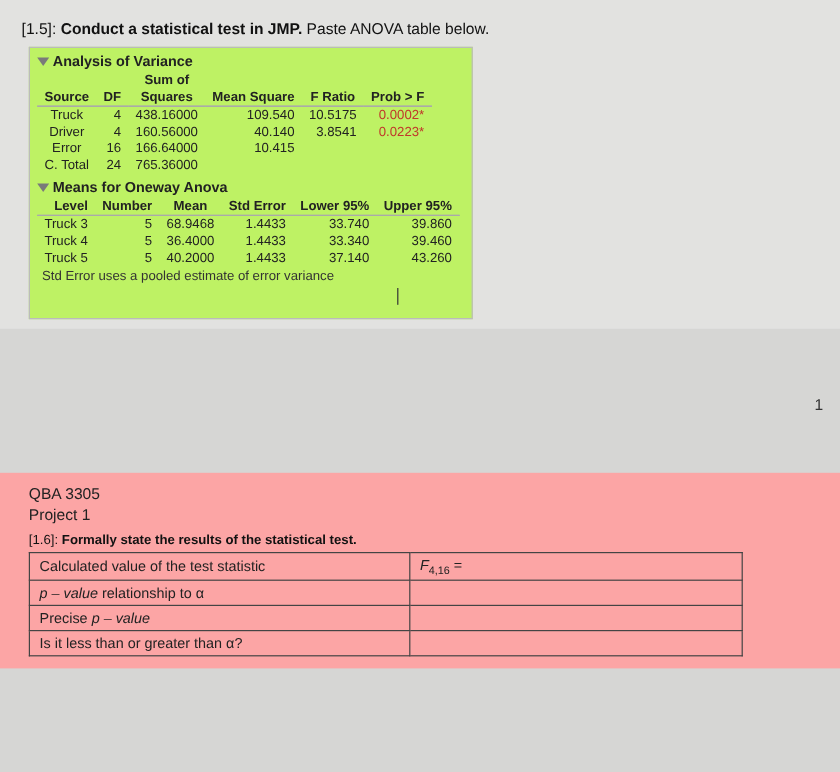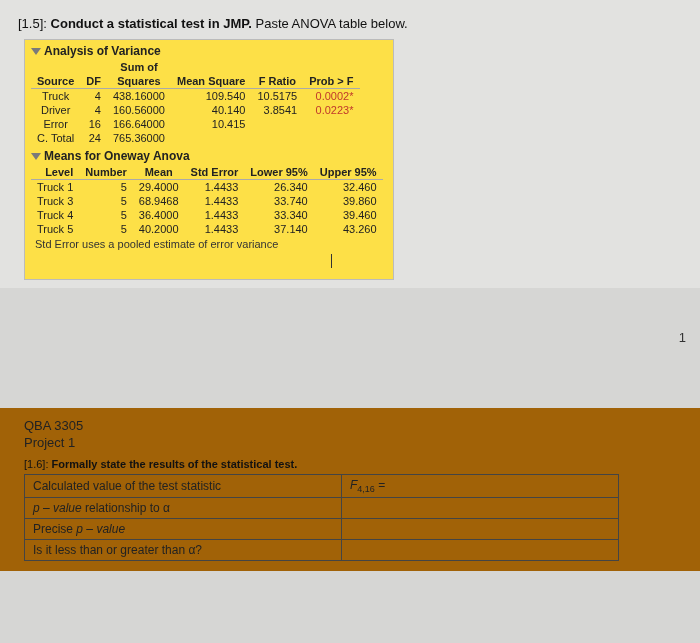--- a/index.html
+++ b/index.html
@@ -17,21 +17,21 @@
     background: #e2e2e0;
     padding: 16px 18px 8px 18px;
     margin: 0;
   }
   .prompt {
     font-size: 13px;
     margin-bottom: 8px;
     color: #111;
   }
   .jmp-box {
-    background: #fde047;
+    background: #bef264;
     border: 1px solid #bbb;
     display: inline-block;
     padding: 2px 10px 8px 6px;
     font-family: Arial, Helvetica, sans-serif;
     margin-left: 6px;
   }
   .jmp-title {
     font-weight: bold;
     font-size: 12px;
     margin: 2px 0 2px 0;
@@ -76,21 +76,21 @@
     margin-top: 4px;
   }
   .page-num {
     position: absolute;
     right: 14px;
     top: 330px;
     font-size: 13px;
     color: #333;
   }
   .bottom-sec {
-    background: #a16207;
+    background: #fca5a5;
     padding: 10px 18px;
     margin-top: 120px;
   }
   .course { font-size: 13px; margin: 0 0 2px 6px; }
   .proj   { font-size: 13px; margin: 0 0 8px 6px; }
   .prompt2 {
     font-size: 11px;
     margin: 0 0 4px 6px;
     color: #111;
   }
@@ -180,28 +180,20 @@
           <tr>
         <th class="left">Level</th>
         <th>Number</th>
         <th>Mean</th>
         <th>Std Error</th>
         <th>Lower 95%</th>
         <th>Upper 95%</th>
       </tr>
       </tbody>
         <tbody id="means-body">
-          <tr>
-            <td class="left">Truck 1</td>
-            <td>5</td>
-            <td>29.4000</td>
-            <td>1.4433</td>
-            <td>26.340</td>
-            <td>32.460</td>
-          </tr>
           <tr>
             <td class="left">Truck 3</td>
             <td>5</td>
             <td>68.9468</td>
             <td>1.4433</td>
             <td>33.740</td>
             <td>39.860</td>
           </tr>
           <tr>
             <td class="left">Truck 4</td>

